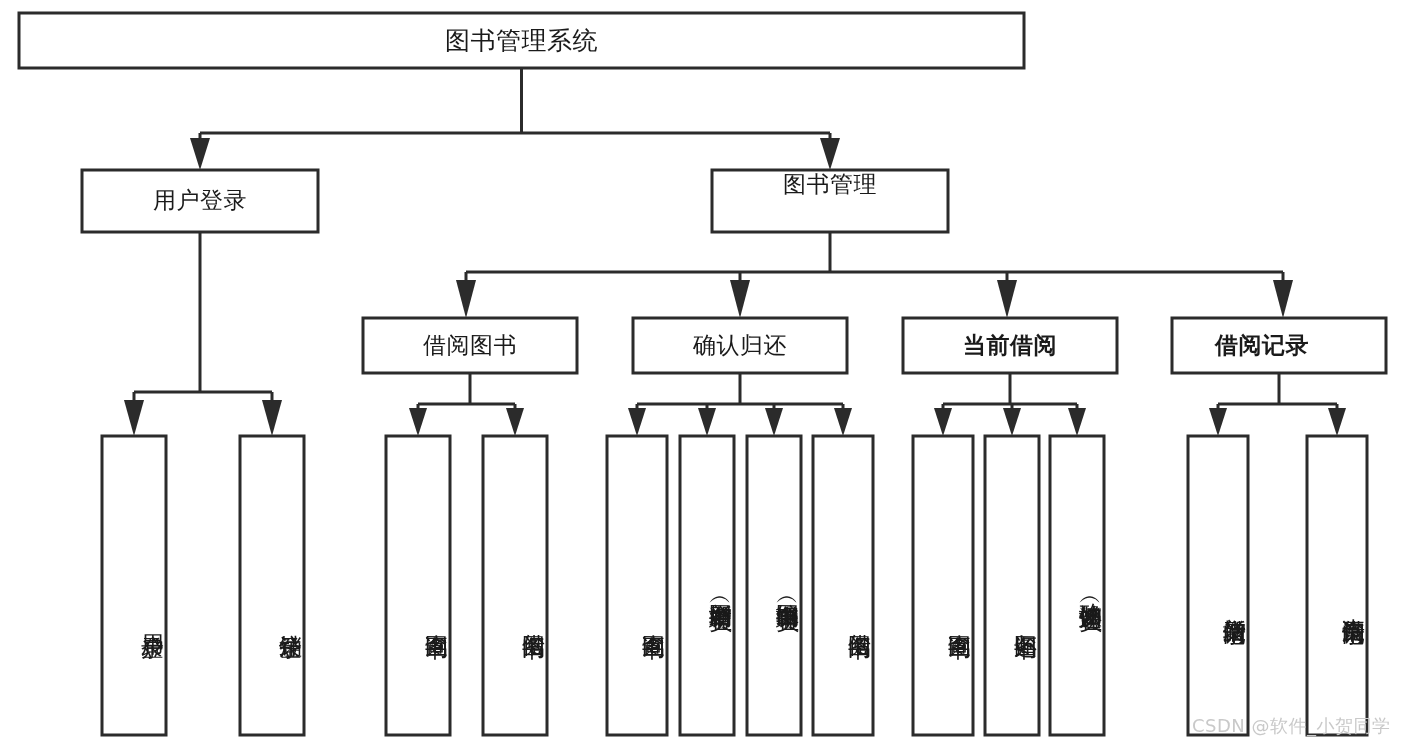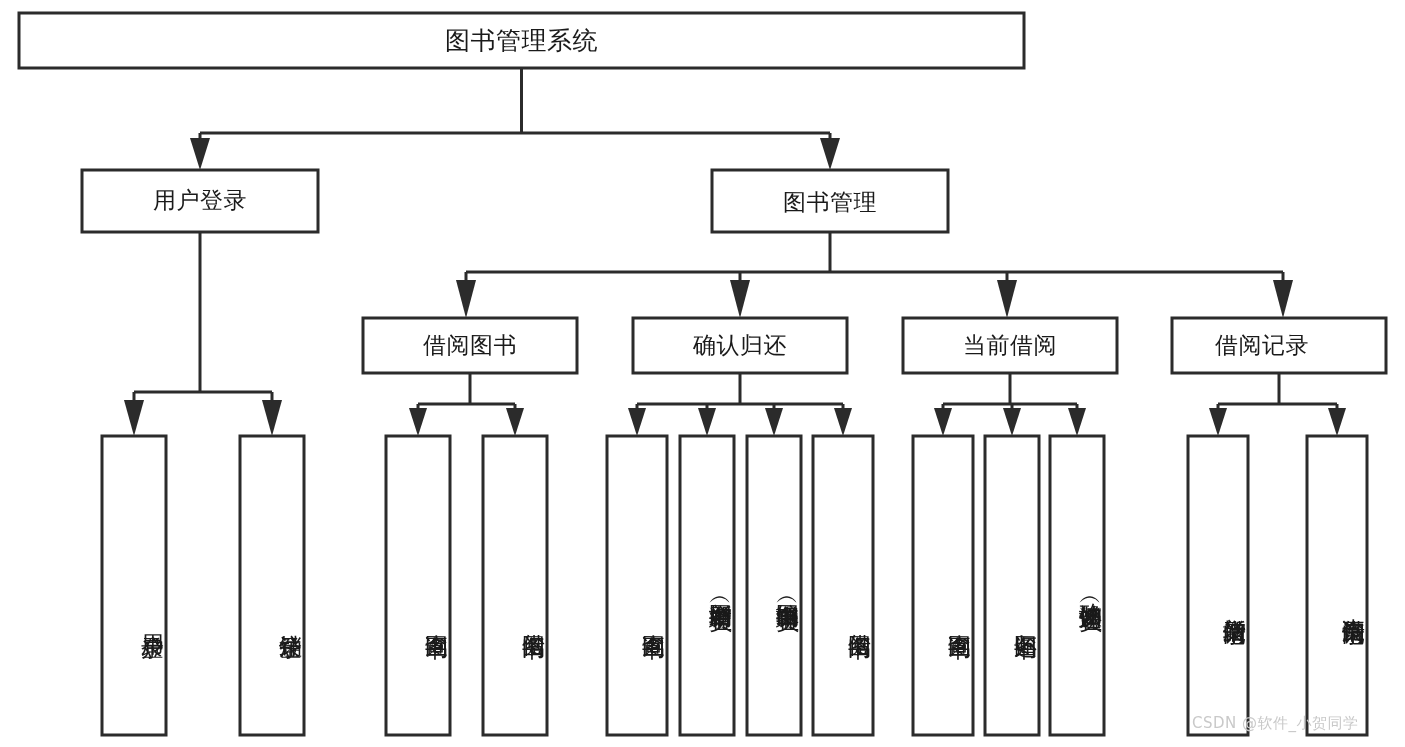--- a/index.html
+++ b/index.html
@@ -65,21 +65,21 @@
     line-height: 1.14;
     writing-mode: vertical-rl;
     text-orientation: upright;
     letter-spacing: 1px;
     white-space: nowrap;
     pointer-events: none;
   }
   .watermark {
     position: absolute;
     color: #c9c9c9;
-    font-size: 15px;
+    font-size: 18px;
     letter-spacing: 0.5px;
     white-space: nowrap;
     pointer-events: none;
   }
 </style>
 </head>
 <body>
 
 <div id="diagram-root">
 
@@ -179,26 +179,26 @@
     <rect class="node-box" x="913" y="436" width="60" height="299"></rect>
     <rect class="node-box" x="985" y="436" width="54" height="299"></rect>
     <rect class="node-box" x="1050" y="436" width="54" height="299"></rect>
     <rect class="node-box" x="1188" y="436" width="60" height="299"></rect>
     <rect class="node-box" x="1307" y="436" width="60" height="299"></rect>
   </svg>
 
   <div class="node-label-h" style="left:19px; top:13px; width:1005px; height:55px; font-size:25px;">图书管理系统</div>
 
   <div class="node-label-h" style="left:82px; top:170px; width:236px; height:62px;">用户登录</div>
-  <div class="node-label-h" style="left:712px; top:172px; width:236px; height:62px;">图书管理</div>
+  <div class="node-label-h" style="left:712px; top:154px; width:236px; height:62px;">图书管理</div>
 
   <div class="node-label-h" style="left:363px; top:318px; width:214px; height:55px;">借阅图书</div>
   <div class="node-label-h" style="left:633px; top:318px; width:214px; height:55px;">确认归还</div>
-  <div class="node-label-h" style="left:903px; top:318px; width:214px; height:55px;">当前借阅</div>
-  <div class="node-label-h" style="left:1172px; top:318px; width:180px; height:55px;">借阅记录</div>
+  <div class="node-label-h" style="left:903px; top:318px; width:214px; height:55px;font-weight:bold;">当前借阅</div>
+  <div class="node-label-h" style="left:1172px; top:318px; width:180px; height:55px;font-weight:bold;">借阅记录</div>
 
   <div class="node-label-v" style="left:102px; top:500px; width:64px; height:235px;">用户登录</div>
   <div class="node-label-v" style="left:240px; top:500px; width:64px; height:235px;">注销登录</div>
   <div class="node-label-v" style="left:386px; top:500px; width:64px; height:235px;">查询图书</div>
   <div class="node-label-v" style="left:483px; top:500px; width:64px; height:235px;">借阅图书</div>
   <div class="node-label-v" style="left:607px; top:500px; width:60px; height:235px;">查询图书</div>
   <div class="node-label-v" style="left:680px; top:444px; width:54px; height:290px;">新增图书（管理员）</div>
   <div class="node-label-v" style="left:747px; top:444px; width:54px; height:290px;">编辑图书（管理员）</div>
   <div class="node-label-v" style="left:813px; top:500px; width:60px; height:235px;">借阅图书</div>
   <div class="node-label-v" style="left:913px; top:500px; width:60px; height:235px;">查询图书</div>

